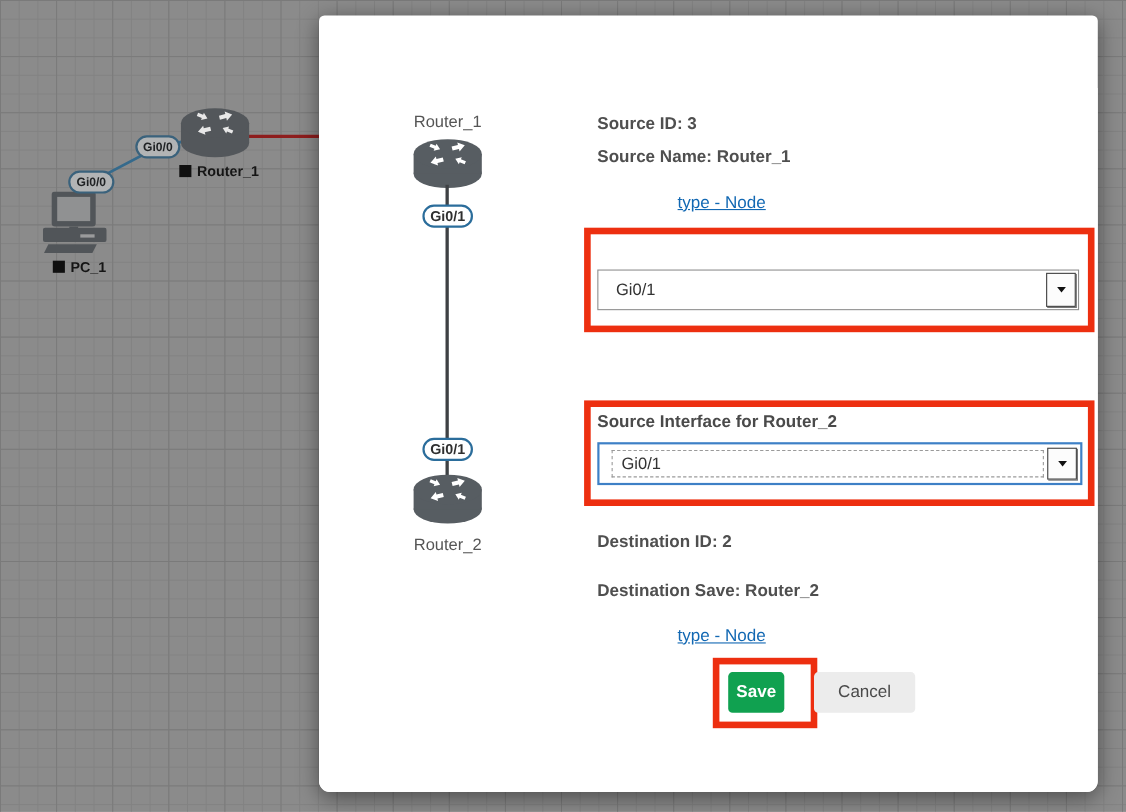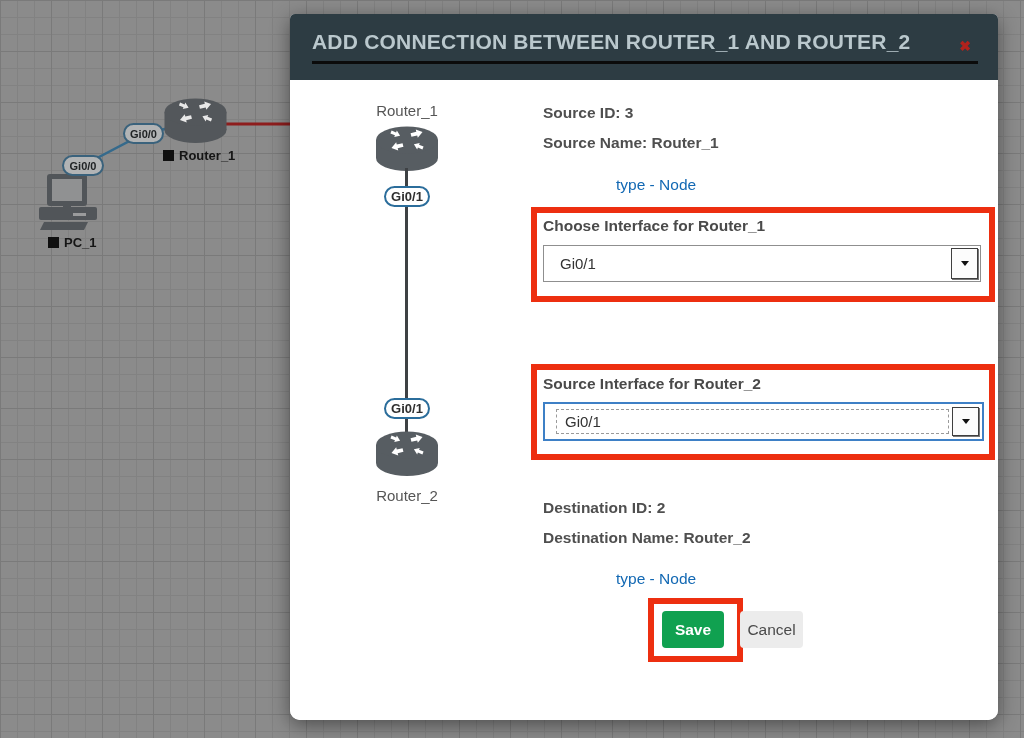--- a/index.html
+++ b/index.html
@@ -52,21 +52,21 @@
   .diag-line{position:absolute;left:115px;width:3px;background:#3e4144;}
   .mpill{
     position:absolute;left:94px;width:46px;height:21px;box-sizing:border-box;
     border:2.5px solid #2b6d9b;border-radius:11px;background:#fff;
     color:#2f2f2f;font-size:13px;font-weight:bold;
     display:flex;align-items:center;justify-content:center;
   }
   .m-router{position:absolute;left:84px;}
   
   .info-line{position:absolute;left:253px;font-size:15.5px;font-weight:bold;color:#4f4f4f;white-space:nowrap;}
-  .type-link{position:absolute;left:326px;font-size:15.5px;color:#1268b3;white-space:nowrap;}
+  .type-link{position:absolute;left:326px;font-size:15.5px;color:#1268b3;white-space:nowrap;text-decoration:underline;}
   .field-label{position:absolute;left:253px;font-size:15.5px;font-weight:bold;color:#4a4a4a;white-space:nowrap;}
   .annot{position:absolute;box-sizing:border-box;border:6px solid #ed2f10;}
   .select{
     position:absolute;left:253px;box-sizing:border-box;background:#fff;cursor:pointer;
   }
   .select.plain{border:1px solid #8f8f8f;}
   .select.focused{border:2px solid #3e80c6;}
   .select .val{position:absolute;left:16px;top:0;bottom:0;display:flex;align-items:center;font-size:15px;color:#333;}
   .select .dashed{
     position:absolute;left:11px;right:33px;top:5px;bottom:5px;
@@ -77,22 +77,22 @@
     position:absolute;top:2px;bottom:2px;right:2px;width:27px;
     background:#fcfcfc;border:1px solid #3f3f3f;box-shadow:1px 1px 0 #777;
     display:flex;align-items:center;justify-content:center;box-sizing:border-box;
   }
   .sel-arrow .tri{width:0;height:0;border-left:4px solid transparent;border-right:4px solid transparent;border-top:5px solid #111;}
   .btn{
     position:absolute;top:531px;height:37px;border:none;border-radius:4px;
     font-family:"Liberation Sans",sans-serif;font-size:15.5px;cursor:pointer;
     display:flex;align-items:center;justify-content:center;
   }
-  .btn-save{left:372px;width:62px;background:#10a150;color:#ffffff;font-weight:bold;}
-  .btn-cancel{left:450px;width:63px;background:#ececec;color:#4a4a4a;}
+  .btn-save{left:372px;width:51px;background:#10a150;color:#ffffff;font-weight:bold;}
+  .btn-cancel{left:450px;width:92px;background:#ececec;color:#4a4a4a;}
 </style>
 </head>
 <body>
 
 <div class="canvas">
 
   <svg class="canvas-lines" width="320" height="260">
     <polyline points="58,186 82,166 143,134 196,122" fill="none" stroke="#356a8c" stroke-width="2.5"></polyline>
     <line x1="200" y1="124" x2="293" y2="124" stroke="#8e1d1d" stroke-width="3"></line>
   </svg>
@@ -129,24 +129,20 @@
     <span class="sq"></span>
     <span>PC_1</span>
   </div>
 
   <div class="pill" style="left:123px;top:123px;width:41px">Gi0/0</div>
   <div class="pill" style="left:62px;top:155px;width:42px">Gi0/0</div>
 </div>
 
 <div class="modal">
 
-  <div class="modal-header">
-    <div class="modal-title">ADD CONNECTION BETWEEN ROUTER_1 AND ROUTER_2</div>
-    <div class="modal-close">✖</div>
-  </div>
 
   <div class="modal-body">
 
     <div class="diag-label" style="top:22px">Router_1</div>
 
     <svg class="m-router" style="top:46px" width="66" height="46" viewBox="0 0 64 46">
       <g fill="#575d62">
         <ellipse cx="32" cy="32" rx="31" ry="13"></ellipse>
         <rect x="1" y="14" width="62" height="18"></rect>
         <ellipse cx="32" cy="14" rx="31" ry="13.5"></ellipse>
@@ -178,39 +174,38 @@
       </g>
     </svg>
 
     <div class="diag-label" style="top:407px">Router_2</div>
 
     <div class="info-line" style="top:24px">Source ID: 3</div>
     <div class="info-line" style="top:54px">Source Name: Router_1</div>
     <div class="type-link" style="top:96px">type - Node</div>
 
     <div class="annot" style="left:241px;top:127px;width:464px;height:95px"></div>
-    <div class="field-label" style="top:137px">Choose Interface for Router_1</div>
     <div class="select plain" style="top:165px;width:438px;height:37px">
       <span class="val">Gi0/1</span>
       <span class="sel-arrow">
           <span class="tri"></span>
         </span>
     </div>
 
     <div class="annot" style="left:241px;top:284px;width:464px;height:96px"></div>
     <div class="field-label" style="top:295px">Source Interface for Router_2</div>
     <div class="select focused" style="top:322px;width:441px;height:39px">
       <span class="dashed">Gi0/1</span>
       <span class="sel-arrow" style="top:3px;bottom:3px;right:3px">
           <span class="tri"></span>
         </span>
     </div>
 
-    <div class="info-line" style="top:419px">Destination ID: 2</div>
-    <div class="info-line" style="top:449px">Destination Name: Router_2</div>
+    <div class="info-line" style="top:404px">Destination ID: 2</div>
+    <div class="info-line" style="top:449px">Destination Save: Router_2</div>
     <div class="type-link" style="top:490px">type - Node</div>
 
     <div class="annot" style="left:358px;top:518px;width:95px;height:64px"></div>
     <button class="btn btn-save">Save</button>
     <button class="btn btn-cancel">Cancel</button>
 
   </div>
 </div>
 
 </body></html>

